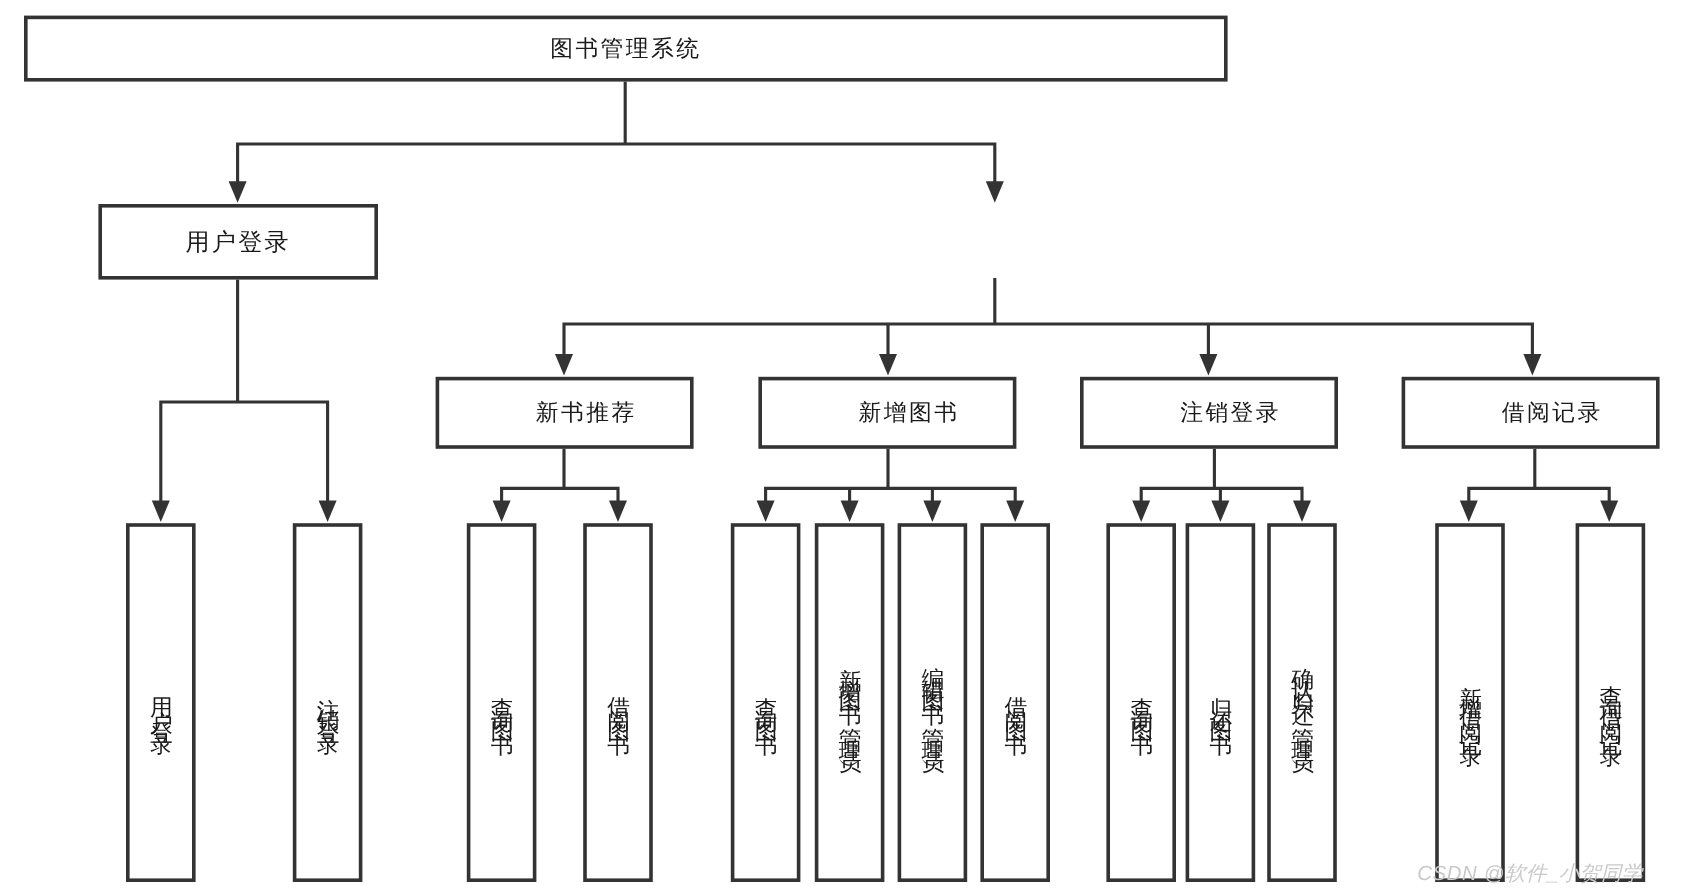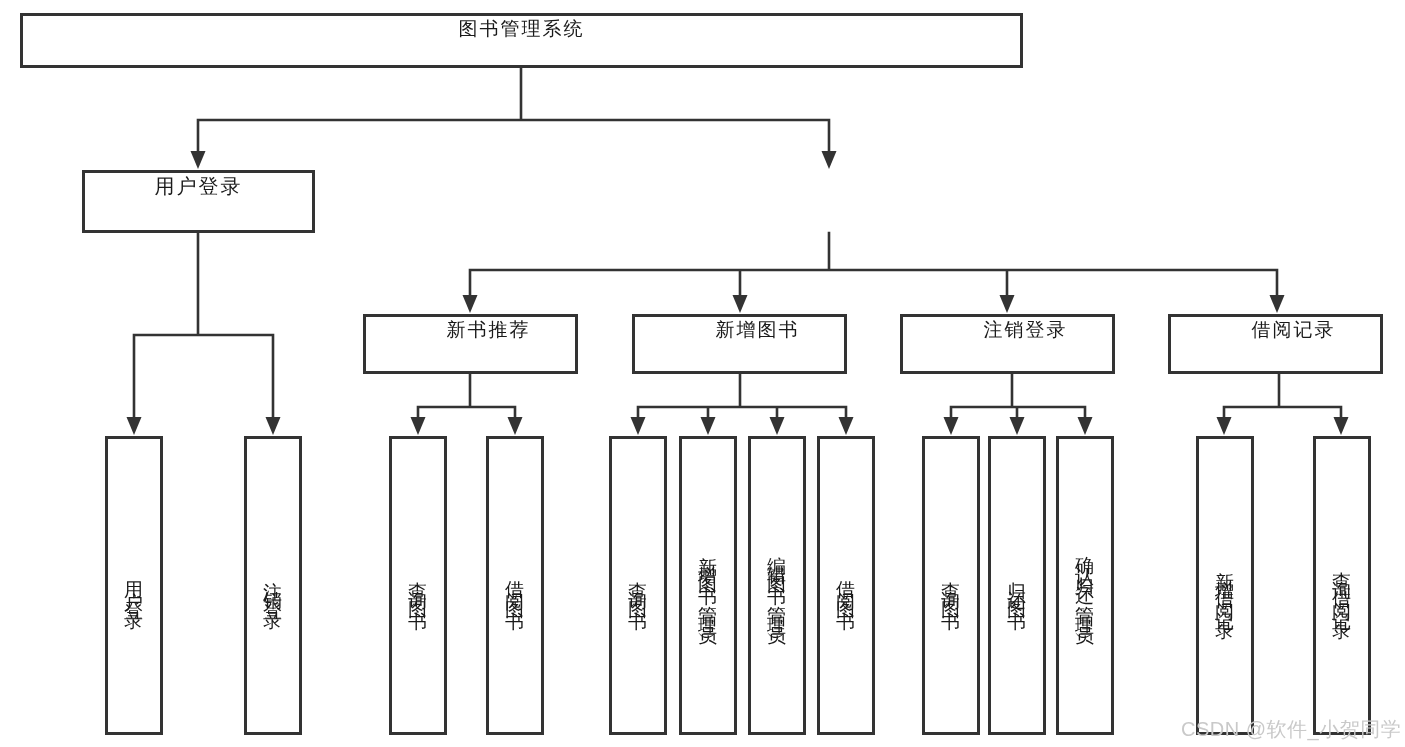--- a/index.html
+++ b/index.html
@@ -22,21 +22,21 @@
   .edges { position: absolute; left: 0; top: 0; width: 1405px; height: 747px; }
   .edge  { stroke: var(--line); stroke-width: 2.6; fill: none; stroke-linecap: square; }
   .ah    { fill: var(--line); stroke: none; }
 
   .node {
     position: absolute;
     box-sizing: border-box;
     background: var(--node-bg);
     border: 3px solid var(--line);
     display: flex;
-    align-items: flex-start;
+    align-items: center;
     justify-content: center;
     text-align: center;
   }
   .node span { letter-spacing: 2px; white-space: nowrap; }
 
   .root { left: 20px;  top: 13px;  width: 1003px; height: 55px; font-size: 19px; }
   .l2   { top: 170px;  width: 233px; height: 63px; font-size: 20px; }
   .l3   { top: 314px;  width: 215px; height: 60px; font-size: 19px; padding-left: 36px; }
 
   .leaf {
@@ -57,25 +57,26 @@
     text-orientation: mixed;
     letter-spacing: 10px;
     line-height: 1;
     white-space: nowrap;
   }
 
   .watermark {
     position: absolute;
     left: 1181px;
     top: 716px;
-    font-size: 20px;
+    font-size: 17px;
     color: var(--wm);
     letter-spacing: 0.5px;
     white-space: nowrap;
     z-index: 5;
+    font-style: italic;
   }
 </style>
 </head>
 <body>
 
 <div class="stage">
 
   <svg class="edges" viewBox="0 0 1405 747" xmlns="http://www.w3.org/2000/svg">
 
     <g>

